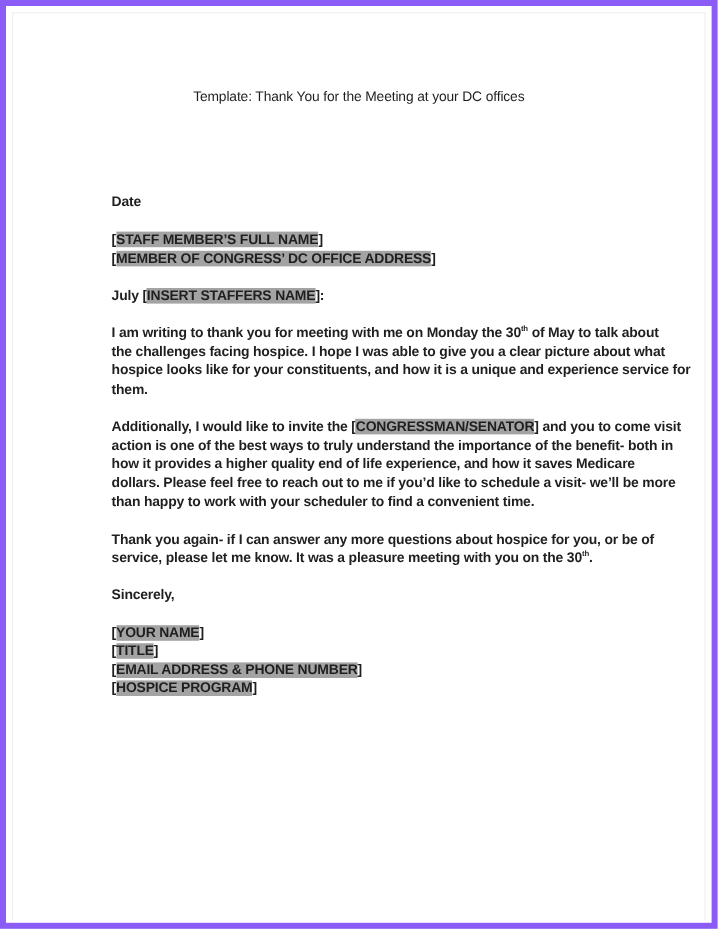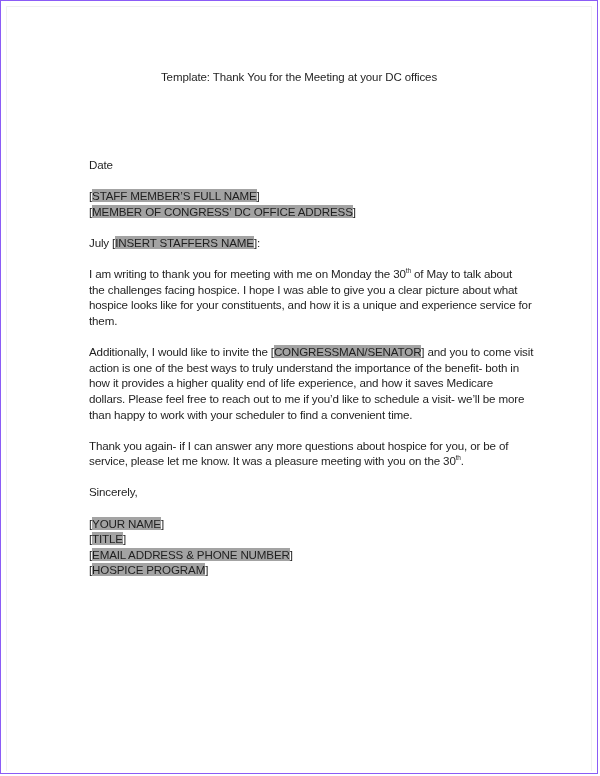--- a/index.html
+++ b/index.html
@@ -3,37 +3,37 @@
   <meta charset="utf-8">
   <style>
     html, body { margin: 0; padding: 0; }
     body {
       width: 600px; height: 776px; background: #ffffff; overflow: hidden;
       font-family: "Liberation Sans", "DejaVu Sans", sans-serif;
       color: #1f1f1f;
     }
     .page {
       position: relative; width: 598px; height: 774px;
-      border: 1px solid #8b5cf6; box-sizing: border-box; margin: 0;
+      border: 5px solid #8b5cf6; box-sizing: border-box; margin: 0;
       background: #fff;
     }
     .inner-edge {
       position: absolute; left: 5px; top: 5px; right: 5px; bottom: 2px;
       border-left: 1px solid #f0f0f0; border-top: 1px solid #f0f0f0; border-right: 1px solid #f0f0f0;
       pointer-events: none;
     }
     .title {
       position: absolute; top: 70px; left: 0; right: 0; text-align: center;
       font-size: 11.5px; letter-spacing: -0.1px;
     }
     .body {
       position: absolute; left: 88px; top: 156px; width: 440px;
       font-size: 11.6px; line-height: 15.6px; letter-spacing: -0.15px;
     }
-    .line { white-space: nowrap; }
+    .line { white-space: nowrap; font-weight: bold; }
     .gap { height: 15.6px; }
     .hl { background: #a3a3a3; }
     sup { font-size: 6.5px; line-height: 0; vertical-align: 5px; }
   </style>
 </head>
 <body>
 
 <div class="page">
   <div class="inner-edge"></div>
 

